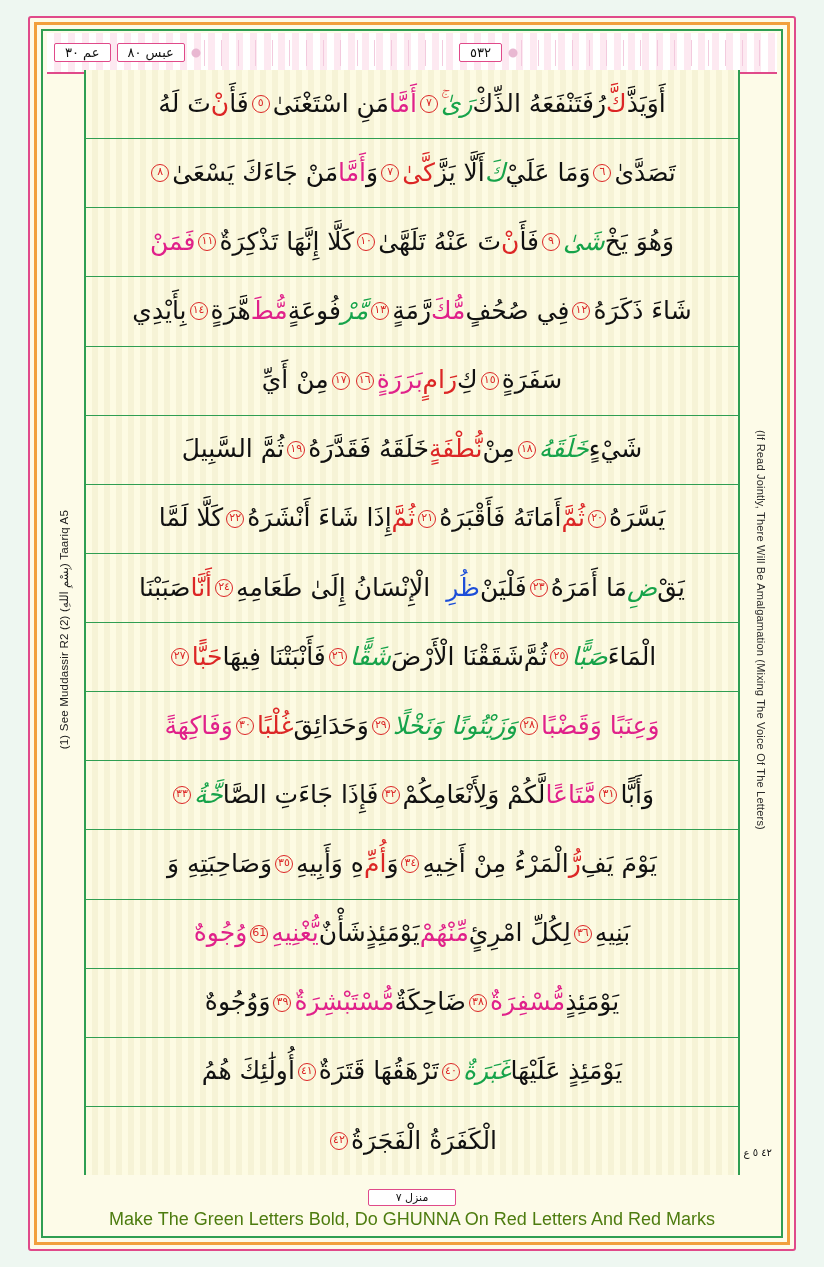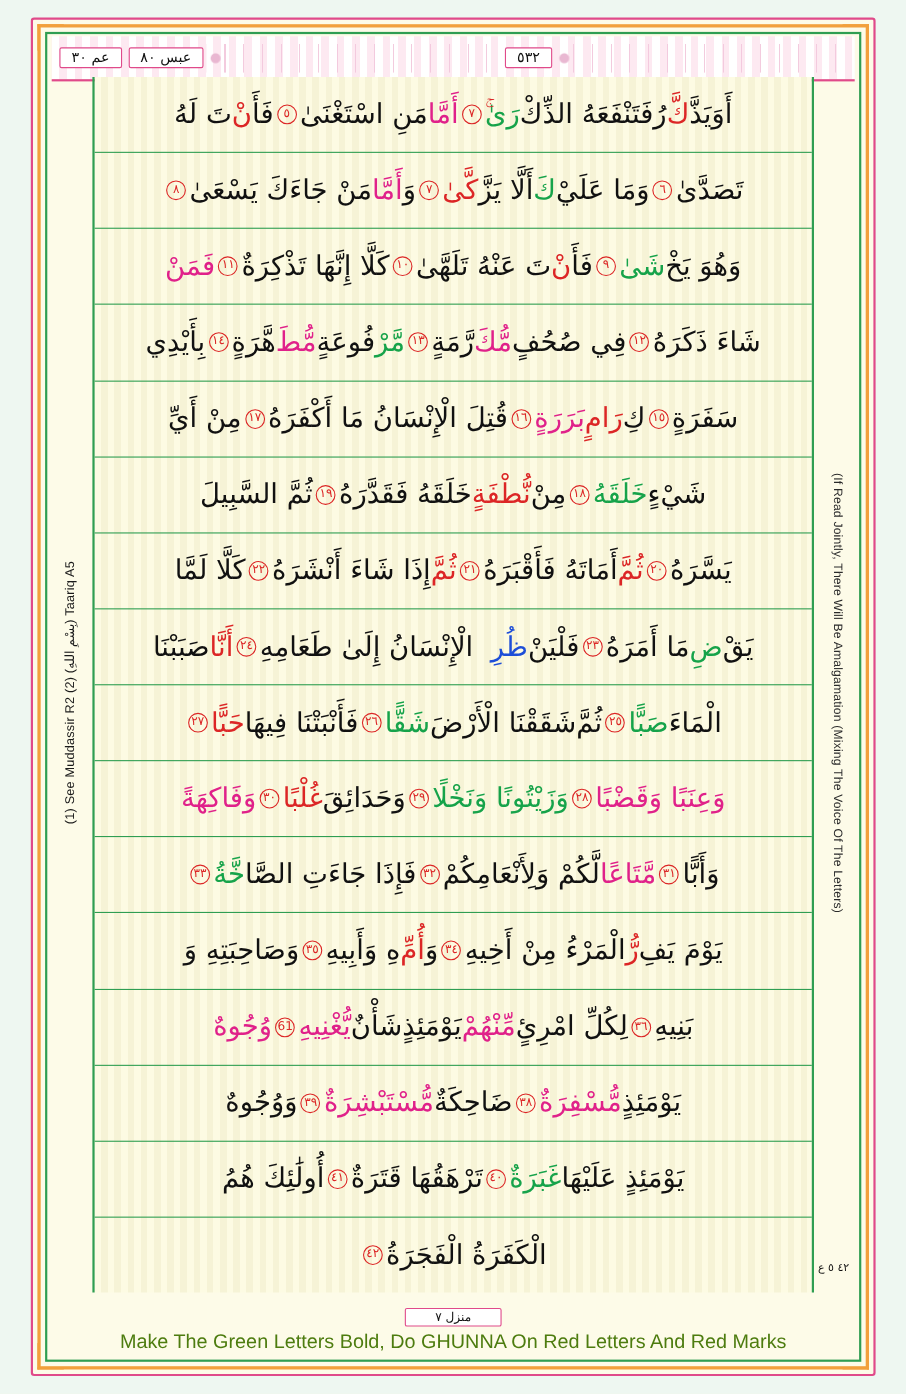--- a/index.html
+++ b/index.html
@@ -91,21 +91,21 @@
     font-size:25px;
     color:#111;
     padding:0 6px;
     box-sizing:border-box;
     line-height:1.15;
     white-space:nowrap;
     overflow:hidden;
   }
   .ayah-line:last-child{border-bottom:none;}
   .ayah-line.short{justify-content:center;}
-  .g{color:#16a34a;}
+  .g{color:#16a34a;font-style:italic;}
   .r{color:#dc2626;}
   .p{color:#e0218a;}
   .b{color:#1d4ed8;margin-left:16px;}
   .k{color:#111;}
   .num{
     display:inline-block;
     font-size:11px;color:#dc2626;
     border:1px solid #dc2626;border-radius:50%;
     width:16px;height:16px;line-height:14px;text-align:center;
     margin:0 3px;vertical-align:middle;
@@ -225,21 +225,20 @@
         <span class="num">١٤</span>
         <span class="k">بِأَيْدِي</span>
       </div>
       <div class="ayah-line">
         <span class="k">سَفَرَةٍ</span>
         <span class="num">١٥</span>
         <span class="k">كِ</span>
         <span class="r">رَامٍ</span>
         <span class="p">بَرَرَةٍ</span>
         <span class="num">١٦</span>
-        <span class="k">قُتِلَ الْإِنْسَانُ مَا أَكْفَرَهُ</span>
         <span class="num">١٧</span>
         <span class="k">مِنْ أَيِّ</span>
       </div>
       <div class="ayah-line">
         <span class="k">شَيْءٍ</span>
         <span class="g">خَلَقَهُ</span>
         <span class="num">١٨</span>
         <span class="k">مِنْ</span>
         <span class="r">نُّطْفَةٍ</span>
         <span class="k">خَلَقَهُ فَقَدَّرَهُ</span>

